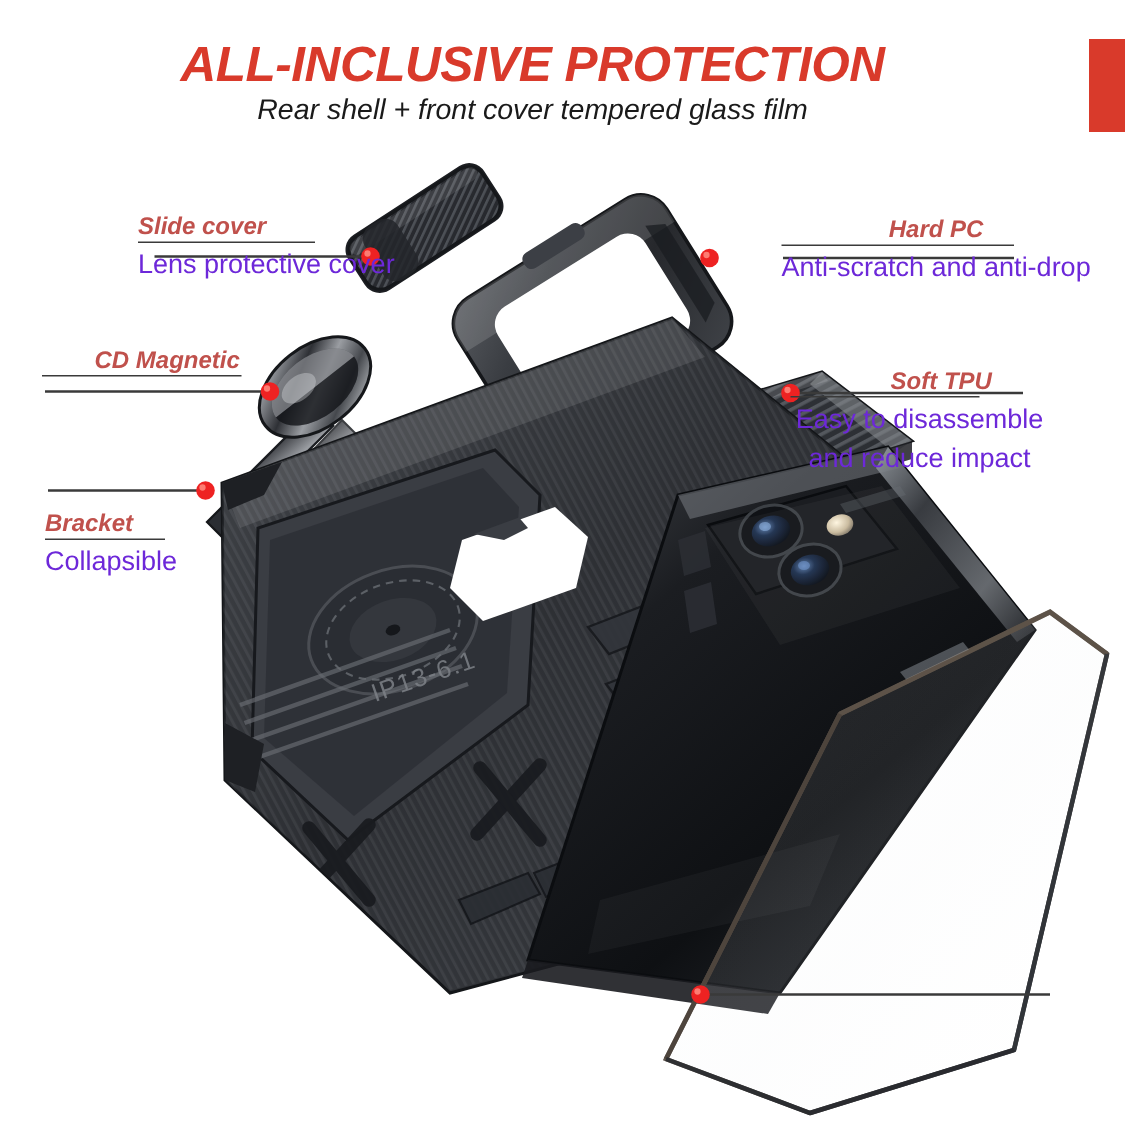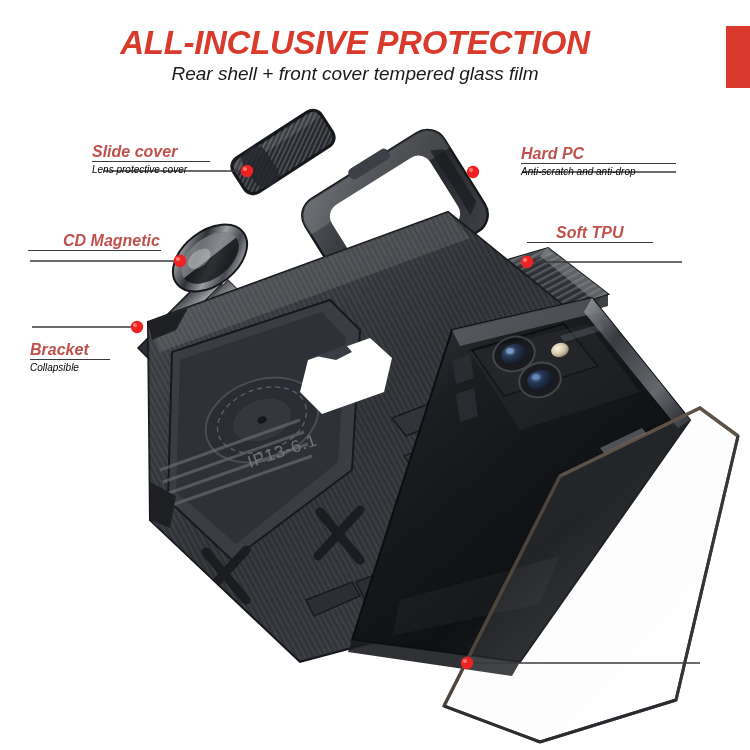--- a/index.html
+++ b/index.html
@@ -41,26 +41,26 @@
   .callout .head{
     font-size:16px;font-weight:bold;font-style:italic;
     color:#C0514C;
     white-space:nowrap;line-height:1.08;
     font-family:"Liberation Sans", sans-serif;
   }
   .callout .rule{
     height:1px;background:#3a3a3a;margin-top:1px;
   }
   .callout .sub{
-    font-size:10px;font-style:italic;color:#000000;
+    font-size:18px;color:#6d28d9;
     line-height:1.45;margin-top:1px;
     font-family:"Liberation Sans", sans-serif;
     white-space:nowrap;
   }
-  .callout.right .head,.callout.right .sub{text-align:left;}
+  .callout.right .head,.callout.right .sub{text-align:center;}
   .callout.left{text-align:left;}
   .callout .sub.wrap{white-space:normal;width:165px;}
 
   
   #leaders{position:absolute;left:0;top:0;width:750px;height:750px;pointer-events:none;}
   #art{position:absolute;left:0;top:0;width:750px;height:750px;}
 </style>
 </head>
 <body>
 
@@ -343,19 +343,20 @@
     <div class="rule" style="width:80px;"></div>
     <div class="sub">Collapsible</div>
   </div>
 
   <div class="callout right" style="left:521px;top:145px;">
     <div class="head" style="color: rgb(192, 81, 76);">Hard PC</div>
     <div class="rule" style="width:155px;"></div>
     <div class="sub">Anti-scratch and anti-drop</div>
   </div>
 
-  <div class="callout right" style="left:556px;top:224px;">
+  <div class="callout right" style="left:556px;top:246px;">
     <div class="head" style="color: rgb(192, 81, 76);">Soft TPU</div>
     <div class="rule" style="width:126px;margin-left:-29px;"></div>
+    <div class="sub wrap" style="margin-left:-29px;width:172px;">Easy to disassemble and reduce impact</div>
   </div>
 
 
 </div>
 
 </body></html>

